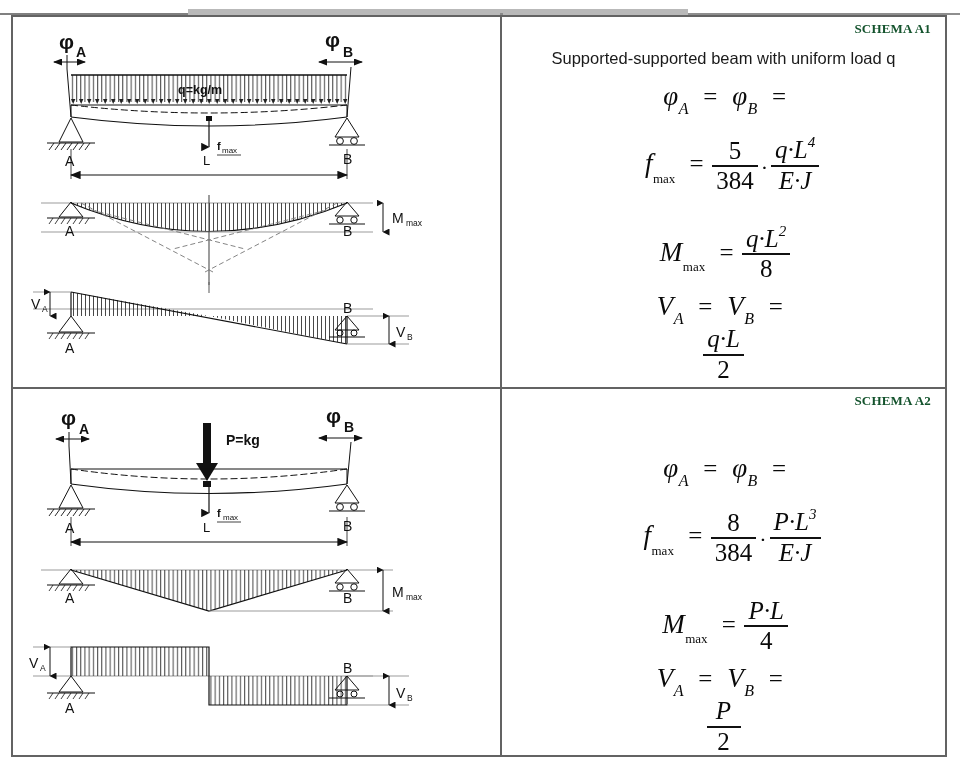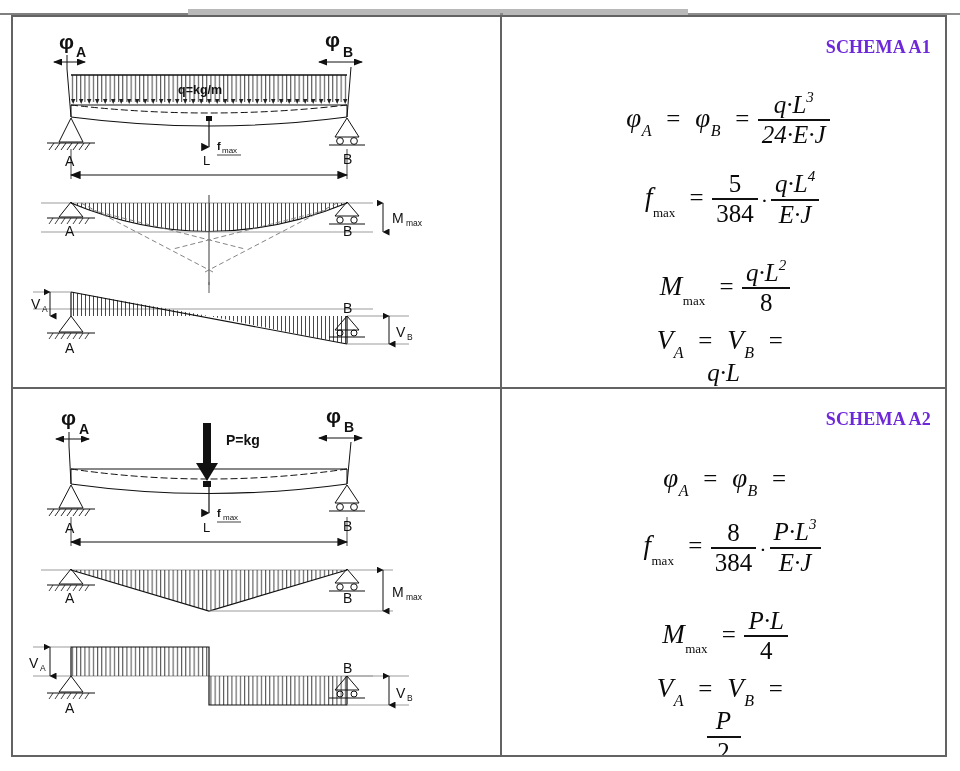--- a/index.html
+++ b/index.html
@@ -52,44 +52,43 @@
   }
   .cell-right {
     position: absolute; left: 489px; top: 0; right: 0; height: 100%;
     overflow: hidden;
   }
 
   .schema-title {
     position: absolute; right: 14px; top: 4px;
     font-family: "Liberation Serif", serif;
     font-weight: bold;
-    font-size: 18px;
+    font-size: 13px;
     letter-spacing: 0.2px;
-    color: #6d28d9;
-    margin-top: 16px;
+    color: #14532d;
   }
   .schema-desc {
     position: absolute; left: 0; right: 0; top: 32px;
     text-align: center;
     font-family: "Liberation Sans", sans-serif;
     font-size: 16.5px;
     color: #1a1a1a;
   }
 
   
   .formulas {
     position: absolute; left: 0; right: 0; top: 62px;
     font-family: "Liberation Serif", serif;
     color: #0a0a0a;
   }
   .fml {
     display: flex; align-items: center; justify-content: center;
     margin: 0 auto;
   }
-  .fml-1 { margin-top: 12px; padding-left: 10px; }
+  .fml-1 { margin-top: 2px; padding-left: 10px; }
   .fml-2 { margin-top: 21px; padding-left: 18px; }
   .fml-3 { margin-top: 30px; padding-left: 4px; }
   .fml-4 { margin-top: 8px; padding-left: 0px; flex-direction: column; }
 
   .lhs {
     font-style: italic;
     font-size: 27px;
     white-space: nowrap;
     letter-spacing: 0.5px;
   }
@@ -337,34 +336,30 @@
           <text x="330" y="296" font-size="14">B</text>
 
           <line x1="376" y1="299" x2="376" y2="327" stroke="#111" stroke-width="1" marker-start="url(#dimUp)" marker-end="url(#dimDn)"></line>
           <text x="383" y="320" font-size="14">V</text>
           <text x="394" y="323" font-size="8.5">B</text>
         </svg>
       </div>
 
       <div class="cell-right">
         <div class="schema-title">SCHEMA A1</div>
+        <div class="schema-desc">Supported-supported beam with uniform load q</div>
 
         <div class="formulas">
 
           <div class="fml fml-1">
             <span class="lhs">
               <span>φ</span><span class="sub">A</span>
               <span class="eq">=</span>
               <span>φ</span><span class="sub">B</span>
               <span class="eq">=</span>
-            </span>
-            <span class="frac">
-              <span class="num it"><span>q·L</span><span class="up">3</span></span>
-              <span class="bar"></span>
-              <span class="den it">24·E·J</span>
             </span>
           </div>
 
           <div class="fml fml-2">
             <span class="lhs">
               <span class="it">f</span><span class="subr">max</span>
               <span class="eq">=</span>
             </span>
             <span class="frac">
               <span class="num">5</span>

